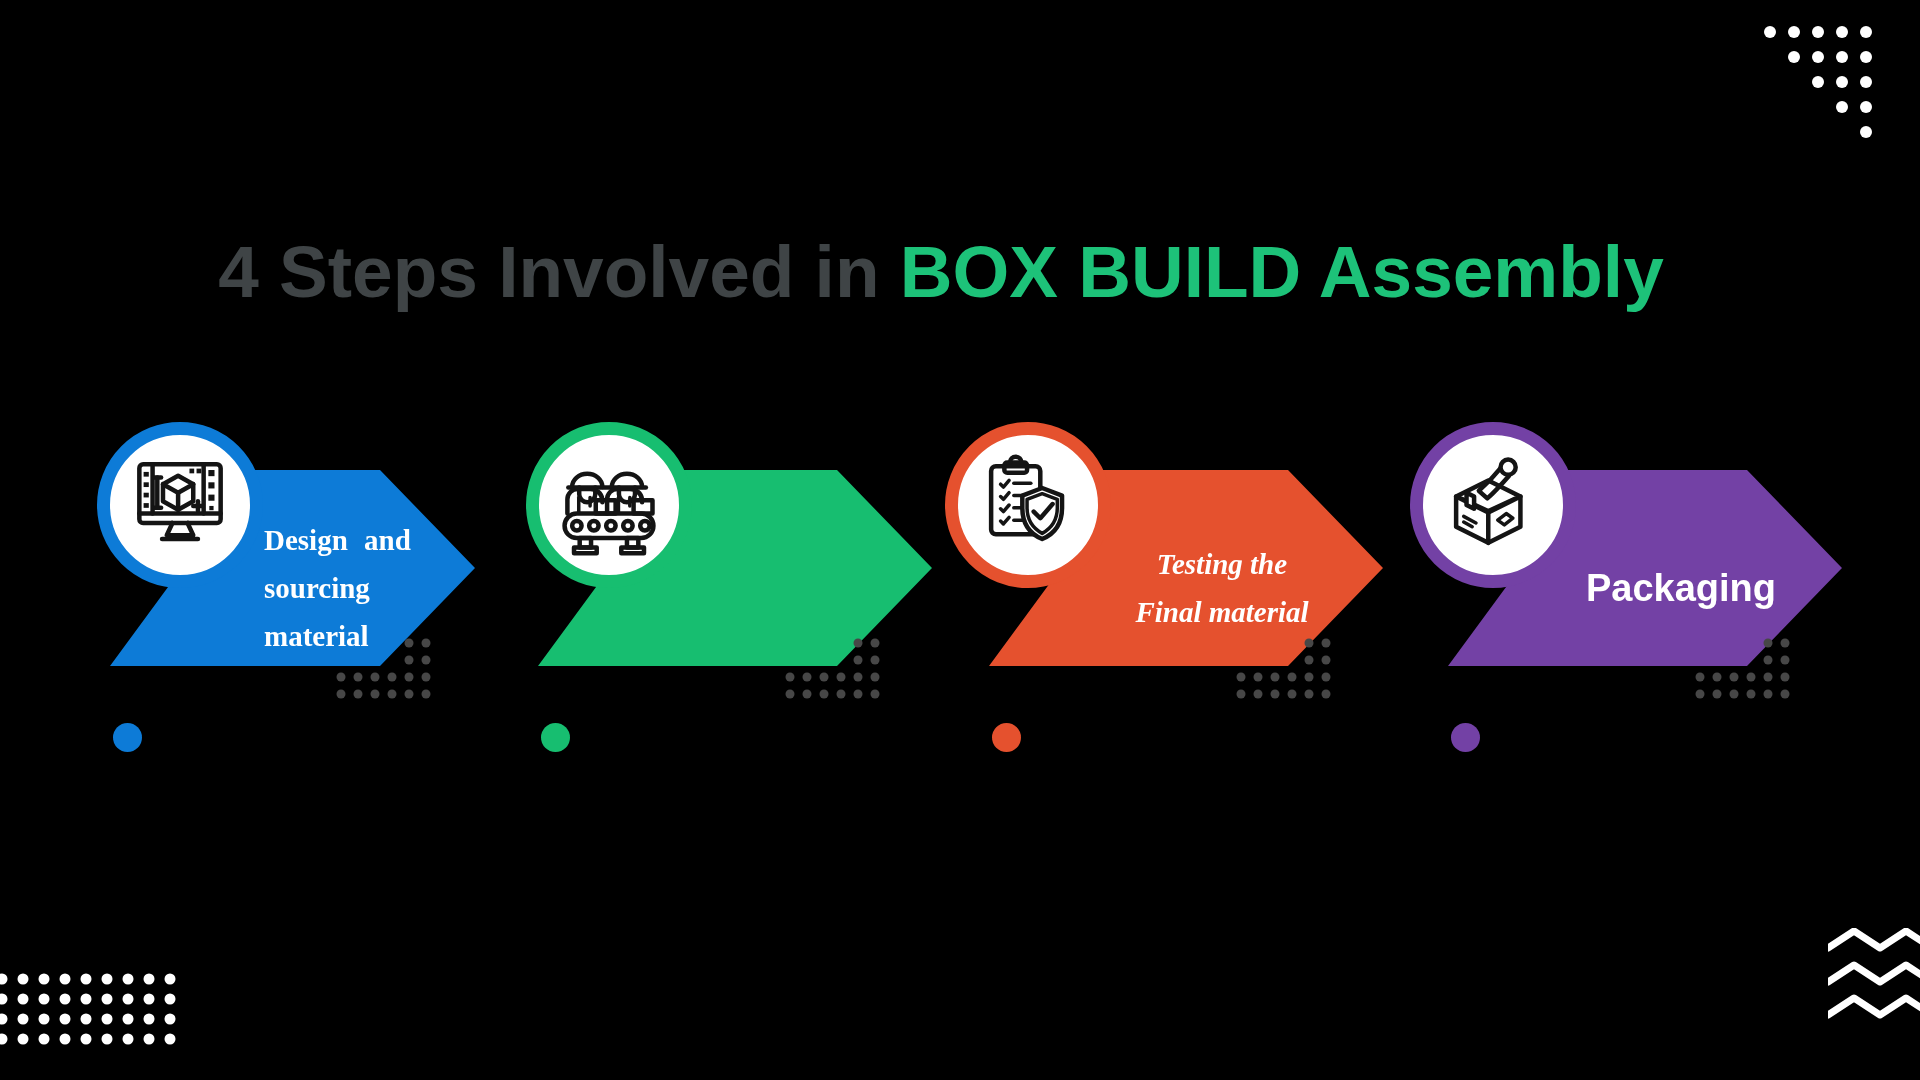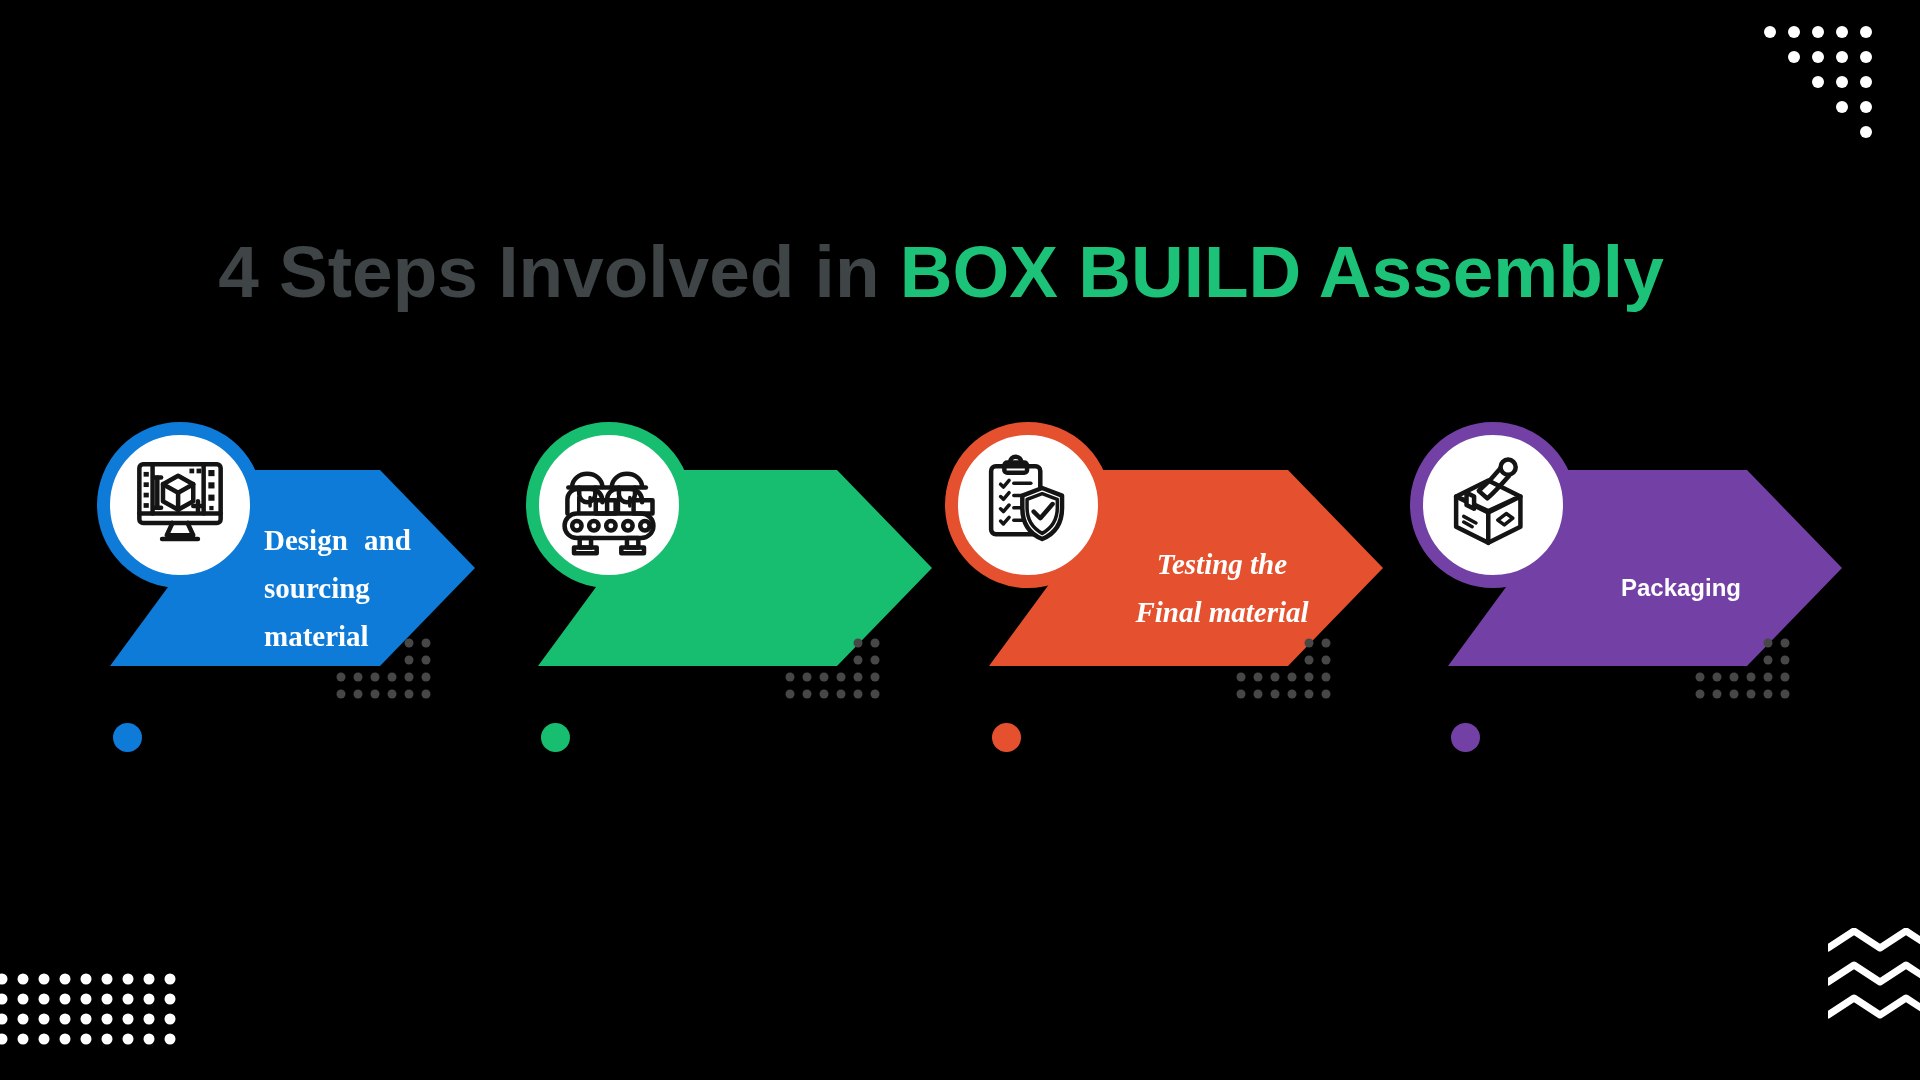--- a/index.html
+++ b/index.html
@@ -36,21 +36,21 @@
   .badge svg{width:104px;height:104px;color:var(--ink,#141414);}
   .step-text{
     position:absolute;z-index:2;top:63px;height:196px;box-sizing:border-box;
     left:140px;width:186px;padding-top:40px;
     display:flex;flex-direction:column;justify-content:center;align-items:center;
     color:var(--step-text,#fff);
     font-family:"Liberation Serif", serif;font-weight:700;
     font-size:29px;line-height:48px;text-align:center;
   }
   .step1 .step-text{left:154px;width:176px;align-items:flex-start;text-align:left;}
-  .step4 .step-text{font-family:"Liberation Sans", sans-serif;font-size:24px;}
+  .step4 .step-text{font-family:"Liberation Sans", sans-serif;font-size:38px;}
   .step-text .line{display:block;white-space:nowrap;}
   .step1 .step-text .line.spread{word-spacing:9px;}
   .dotgrid{position:absolute;z-index:4;top:231px;left:247px;}
   .step1 .dotgrid{left:226px;}
   .dotgrid circle{fill:var(--dot,#474747);}
   .step-dot{
     position:absolute;left:3px;top:316px;width:29px;height:29px;
     border-radius:50%;background:var(--c);
   }
   

